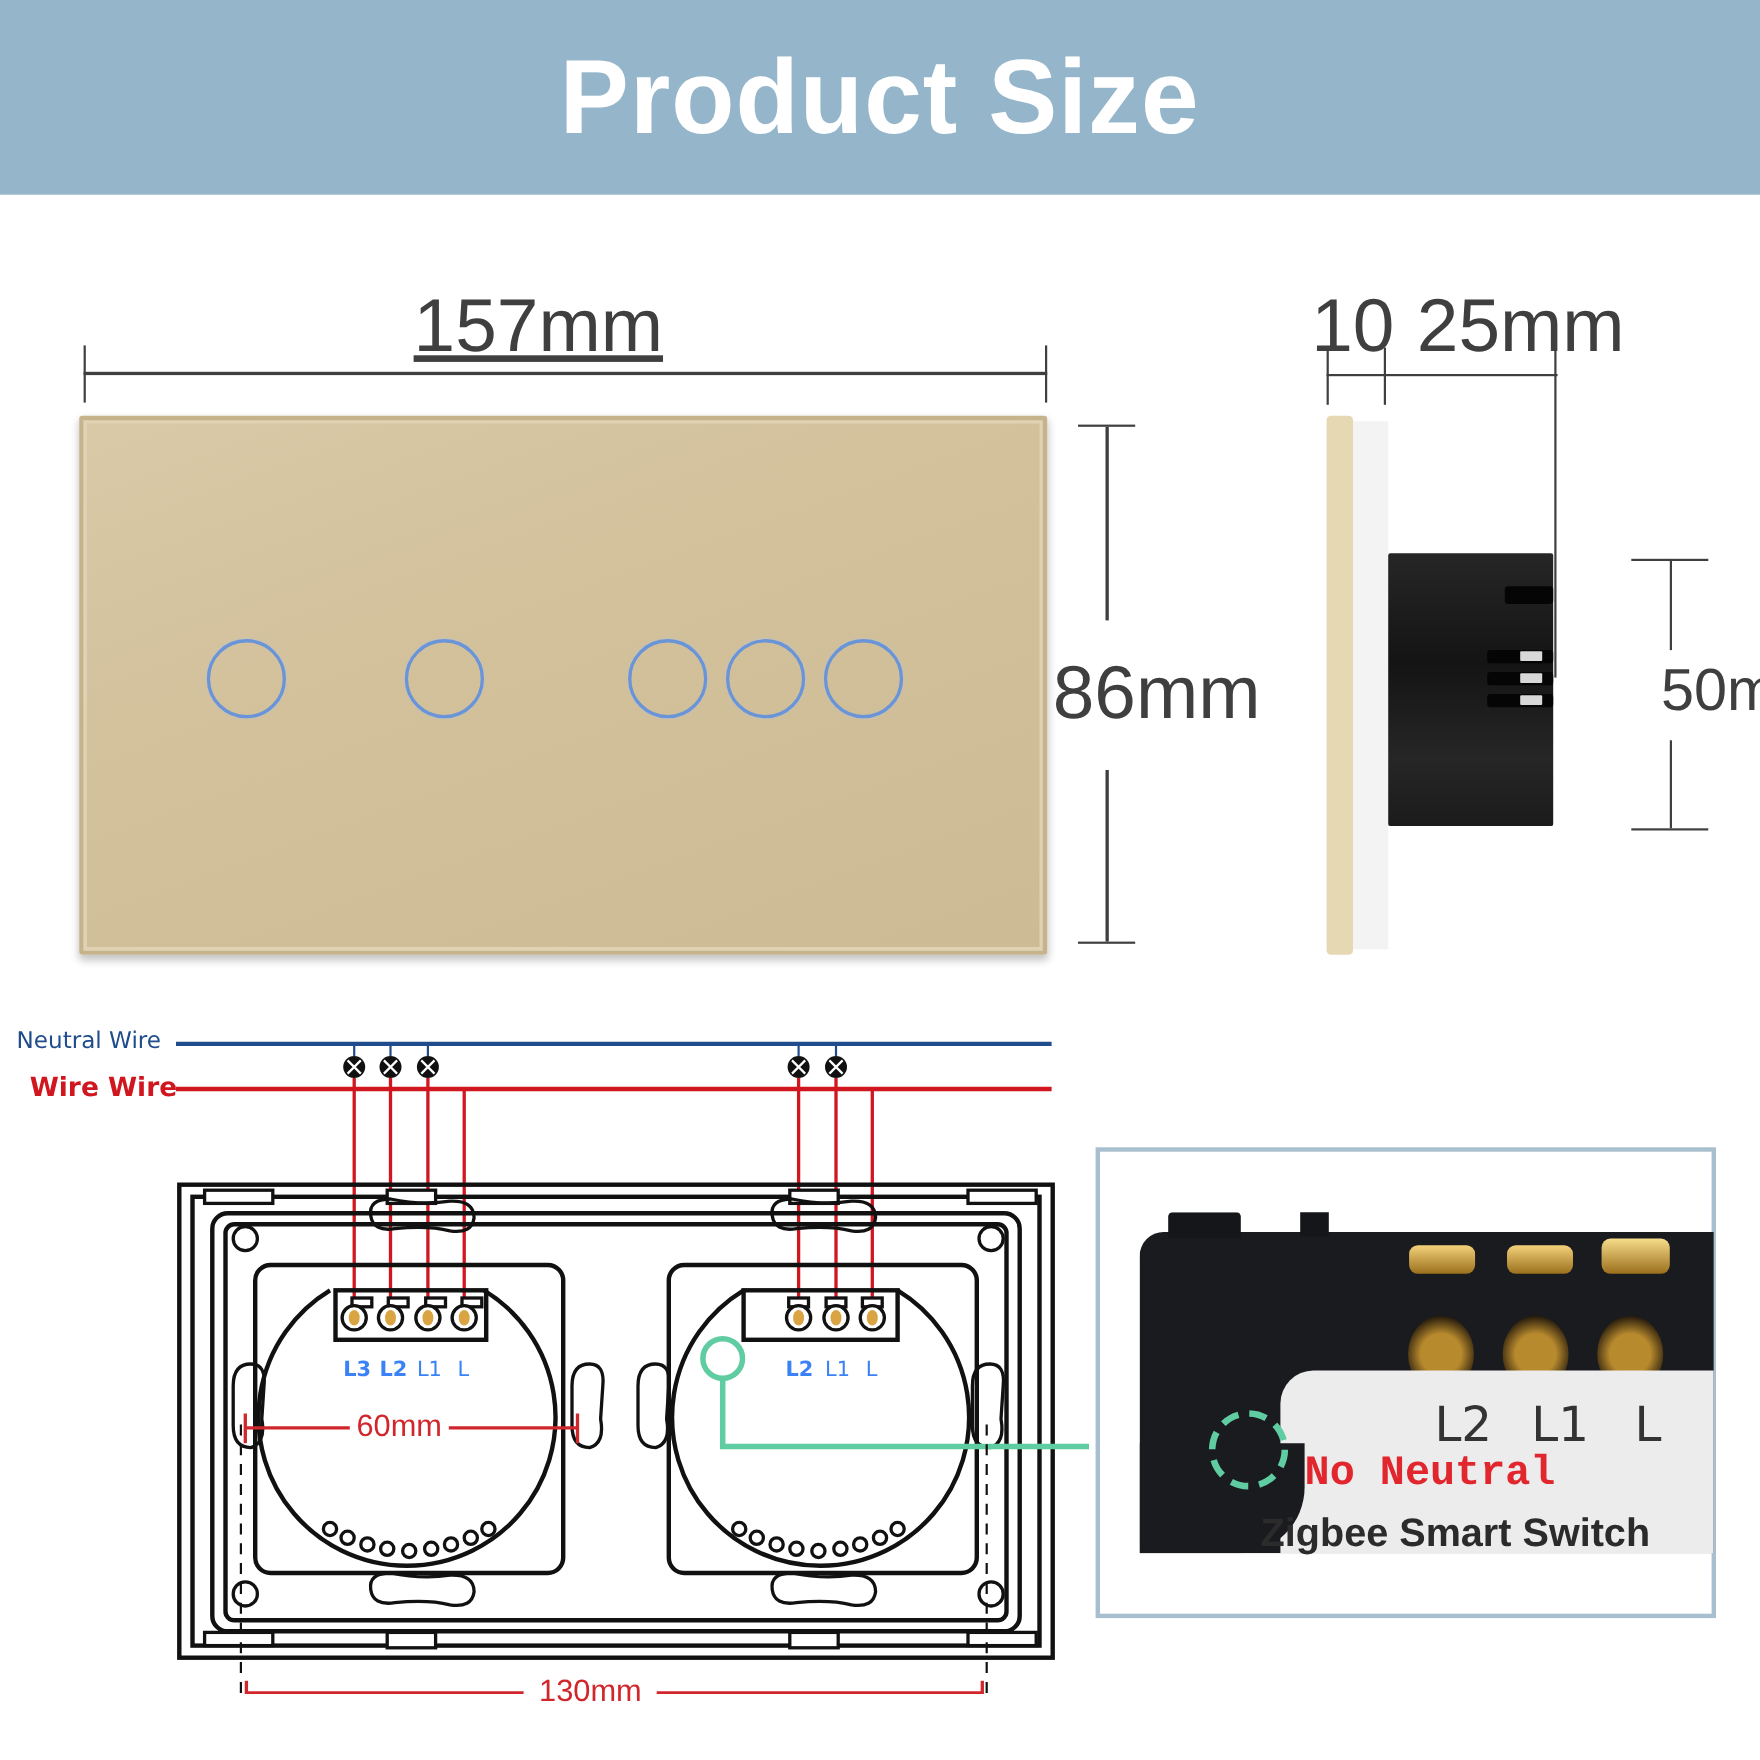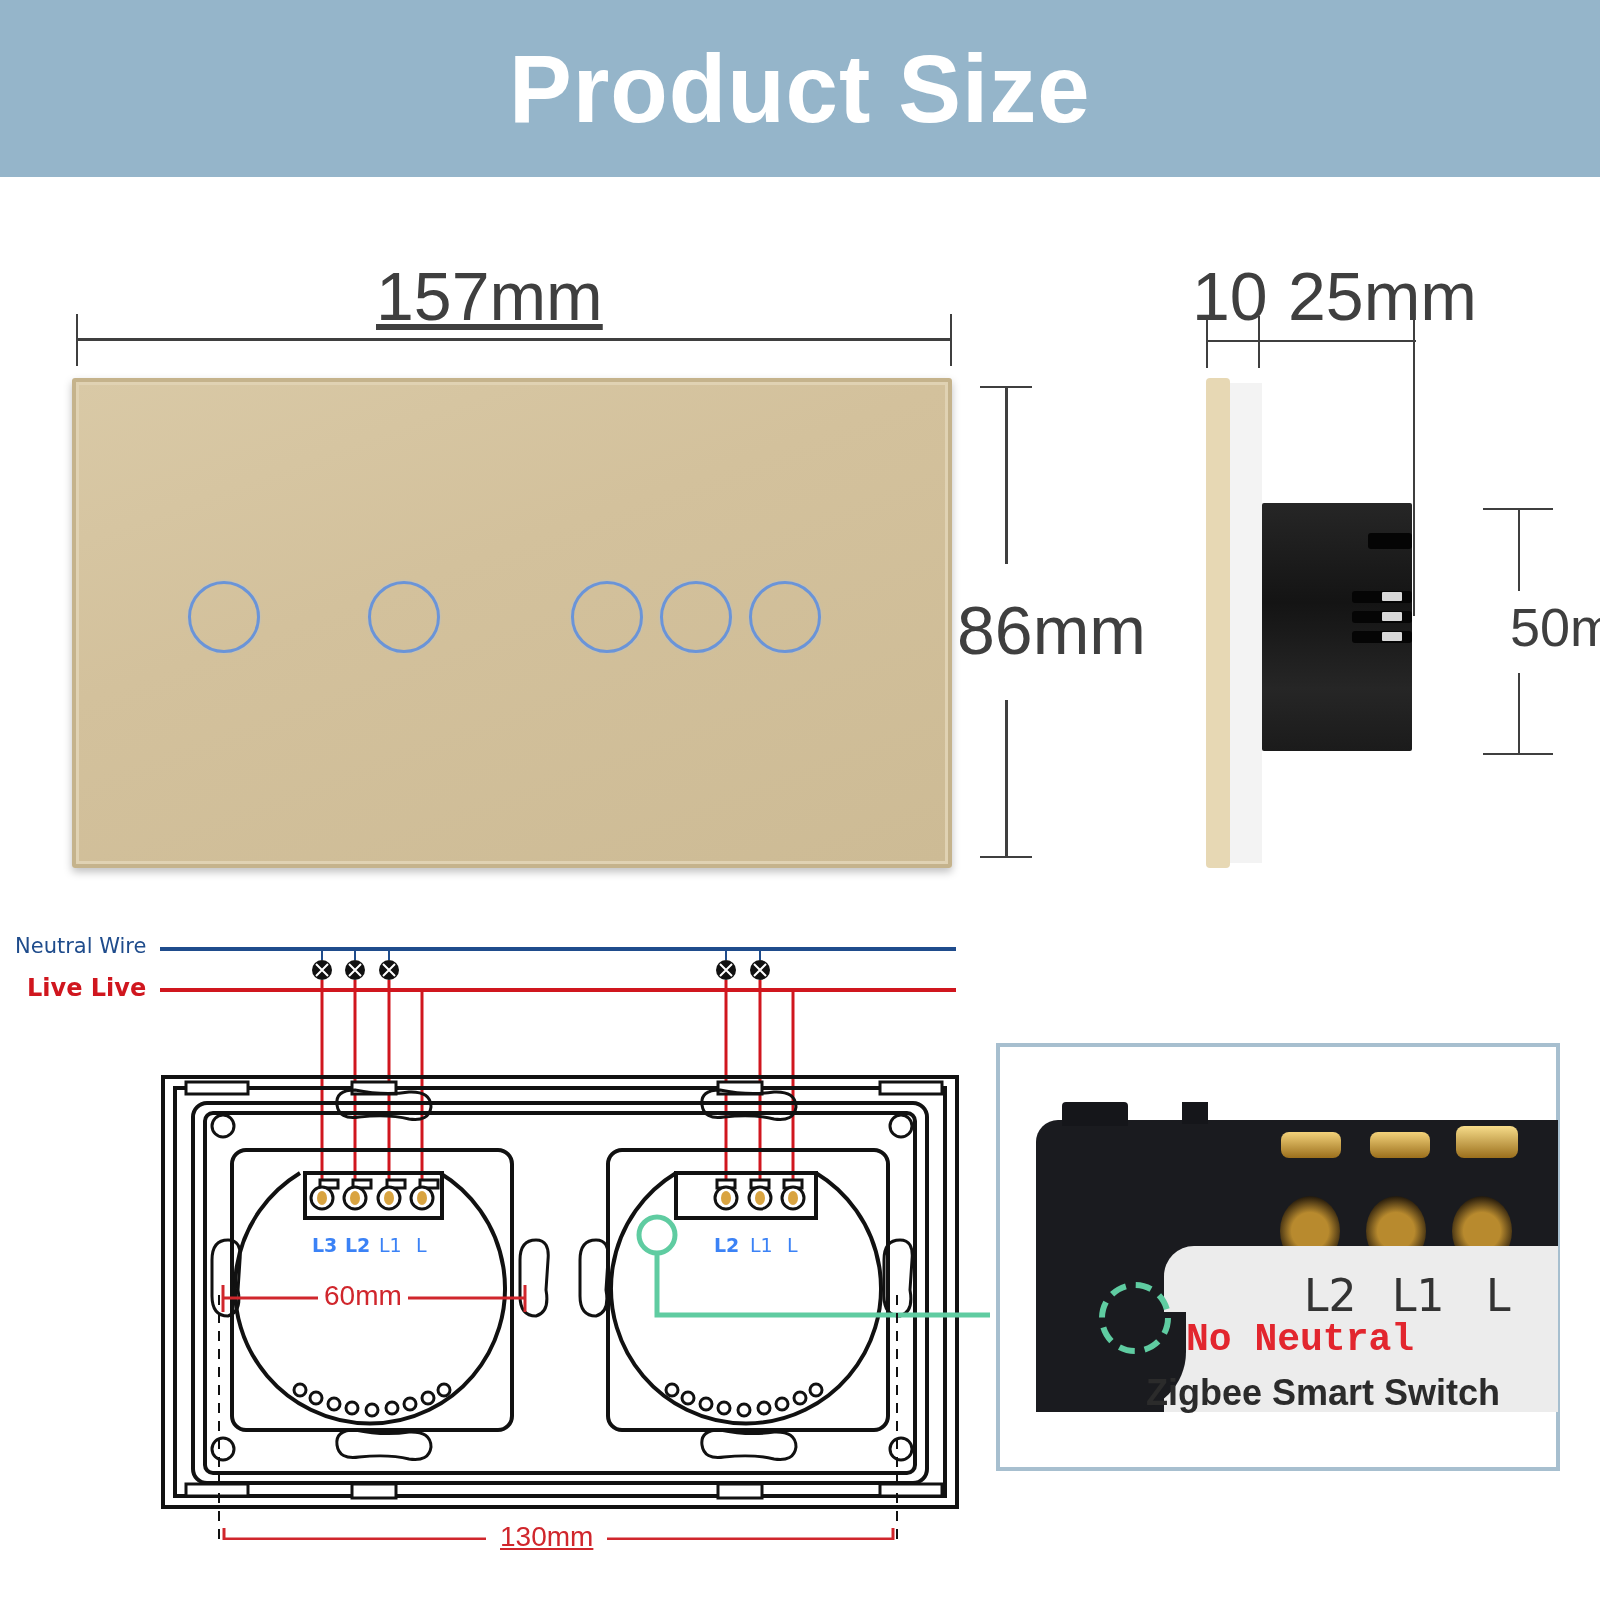--- a/index.html
+++ b/index.html
@@ -83,21 +83,21 @@
   <div class="abs side-pin" style="left:120px; top:129px; width:20px; height:9px;"></div>
 </div>
 
 <div class="abs dim-line" style="left:1483px; top:508px; width:70px; height:2px;"></div>
 <div class="abs dim-line" style="left:1518px; top:509px; width:2px; height:82px;"></div>
 <div class="abs dim-text" style="left:1510px; top:600px; font-size:54px;">50mm</div>
 <div class="abs dim-line" style="left:1518px; top:673px; width:2px; height:80px;"></div>
 <div class="abs dim-line" style="left:1483px; top:753px; width:70px; height:2px;"></div>
 
 <div class="abs wire-label neutral-label" style="left:15px; top:934px;text-align:center;">Neutral Wire</div>
-<div class="abs wire-label live-label" style="left:27px; top:974px;">Live Live</div>
+<div class="abs wire-label live-label" style="left:27px; top:974px;">Wire Wire</div>
 
 <svg class="abs" style="left:0; top:900px;" width="990" height="640" viewBox="0 900 990 640">
 
   <line x1="160" y1="949" x2="956" y2="949" stroke="#1f4c8c" stroke-width="4"></line>
   <line x1="160" y1="990" x2="956" y2="990" stroke="#d0161e" stroke-width="4"></line>
 
   <g stroke="#1f4c8c" stroke-width="2">
     <line x1="322" y1="949" x2="322" y2="960"></line>
     <line x1="355" y1="949" x2="355" y2="960"></line>
     <line x1="389" y1="949" x2="389" y2="960"></line>
@@ -249,21 +249,21 @@
 <div class="abs terminal-label" style="left:312px; top:1234px;">L3</div>
 <div class="abs terminal-label" style="left:345px; top:1234px;">L2</div>
 <div class="abs terminal-label" style="left:379px; top:1234px; font-weight:normal;">L1</div>
 <div class="abs terminal-label" style="left:416px; top:1234px; font-weight:normal;">L</div>
 
 <div class="abs terminal-label" style="left:714px; top:1234px;">L2</div>
 <div class="abs terminal-label" style="left:750px; top:1234px; font-weight:normal;">L1</div>
 <div class="abs terminal-label" style="left:787px; top:1234px; font-weight:normal;">L</div>
 
 <div class="abs red-dim" style="left:318px; top:1280px;">60mm</div>
-<div class="abs red-dim" style="left:486px; top:1521px; padding:0 14px;text-decoration:underline;">130mm</div>
+<div class="abs red-dim" style="left:476px; top:1521px; padding:0 14px;">130mm</div>
 
 <div class="abs inset-box"></div>
 <div class="abs module">
 
   <div class="abs" style="left:0; top:18px; width:522px; height:292px; background:#1a1b1f; border-radius:22px 0 0 0;"></div>
   <div class="abs" style="left:26px; top:0; width:66px; height:24px; background:#15161a; border-radius:4px 4px 0 0;"></div>
   <div class="abs" style="left:146px; top:-14px; width:26px; height:36px; background:#15161a;"></div>
 
   <div class="abs" style="left:245px; top:30px; width:60px; height:26px; background:linear-gradient(180deg,#f3d27a,#9b6f1c); border-radius:8px;"></div>
   <div class="abs" style="left:334px; top:30px; width:60px; height:26px; background:linear-gradient(180deg,#f3d27a,#9b6f1c); border-radius:8px;"></div>

